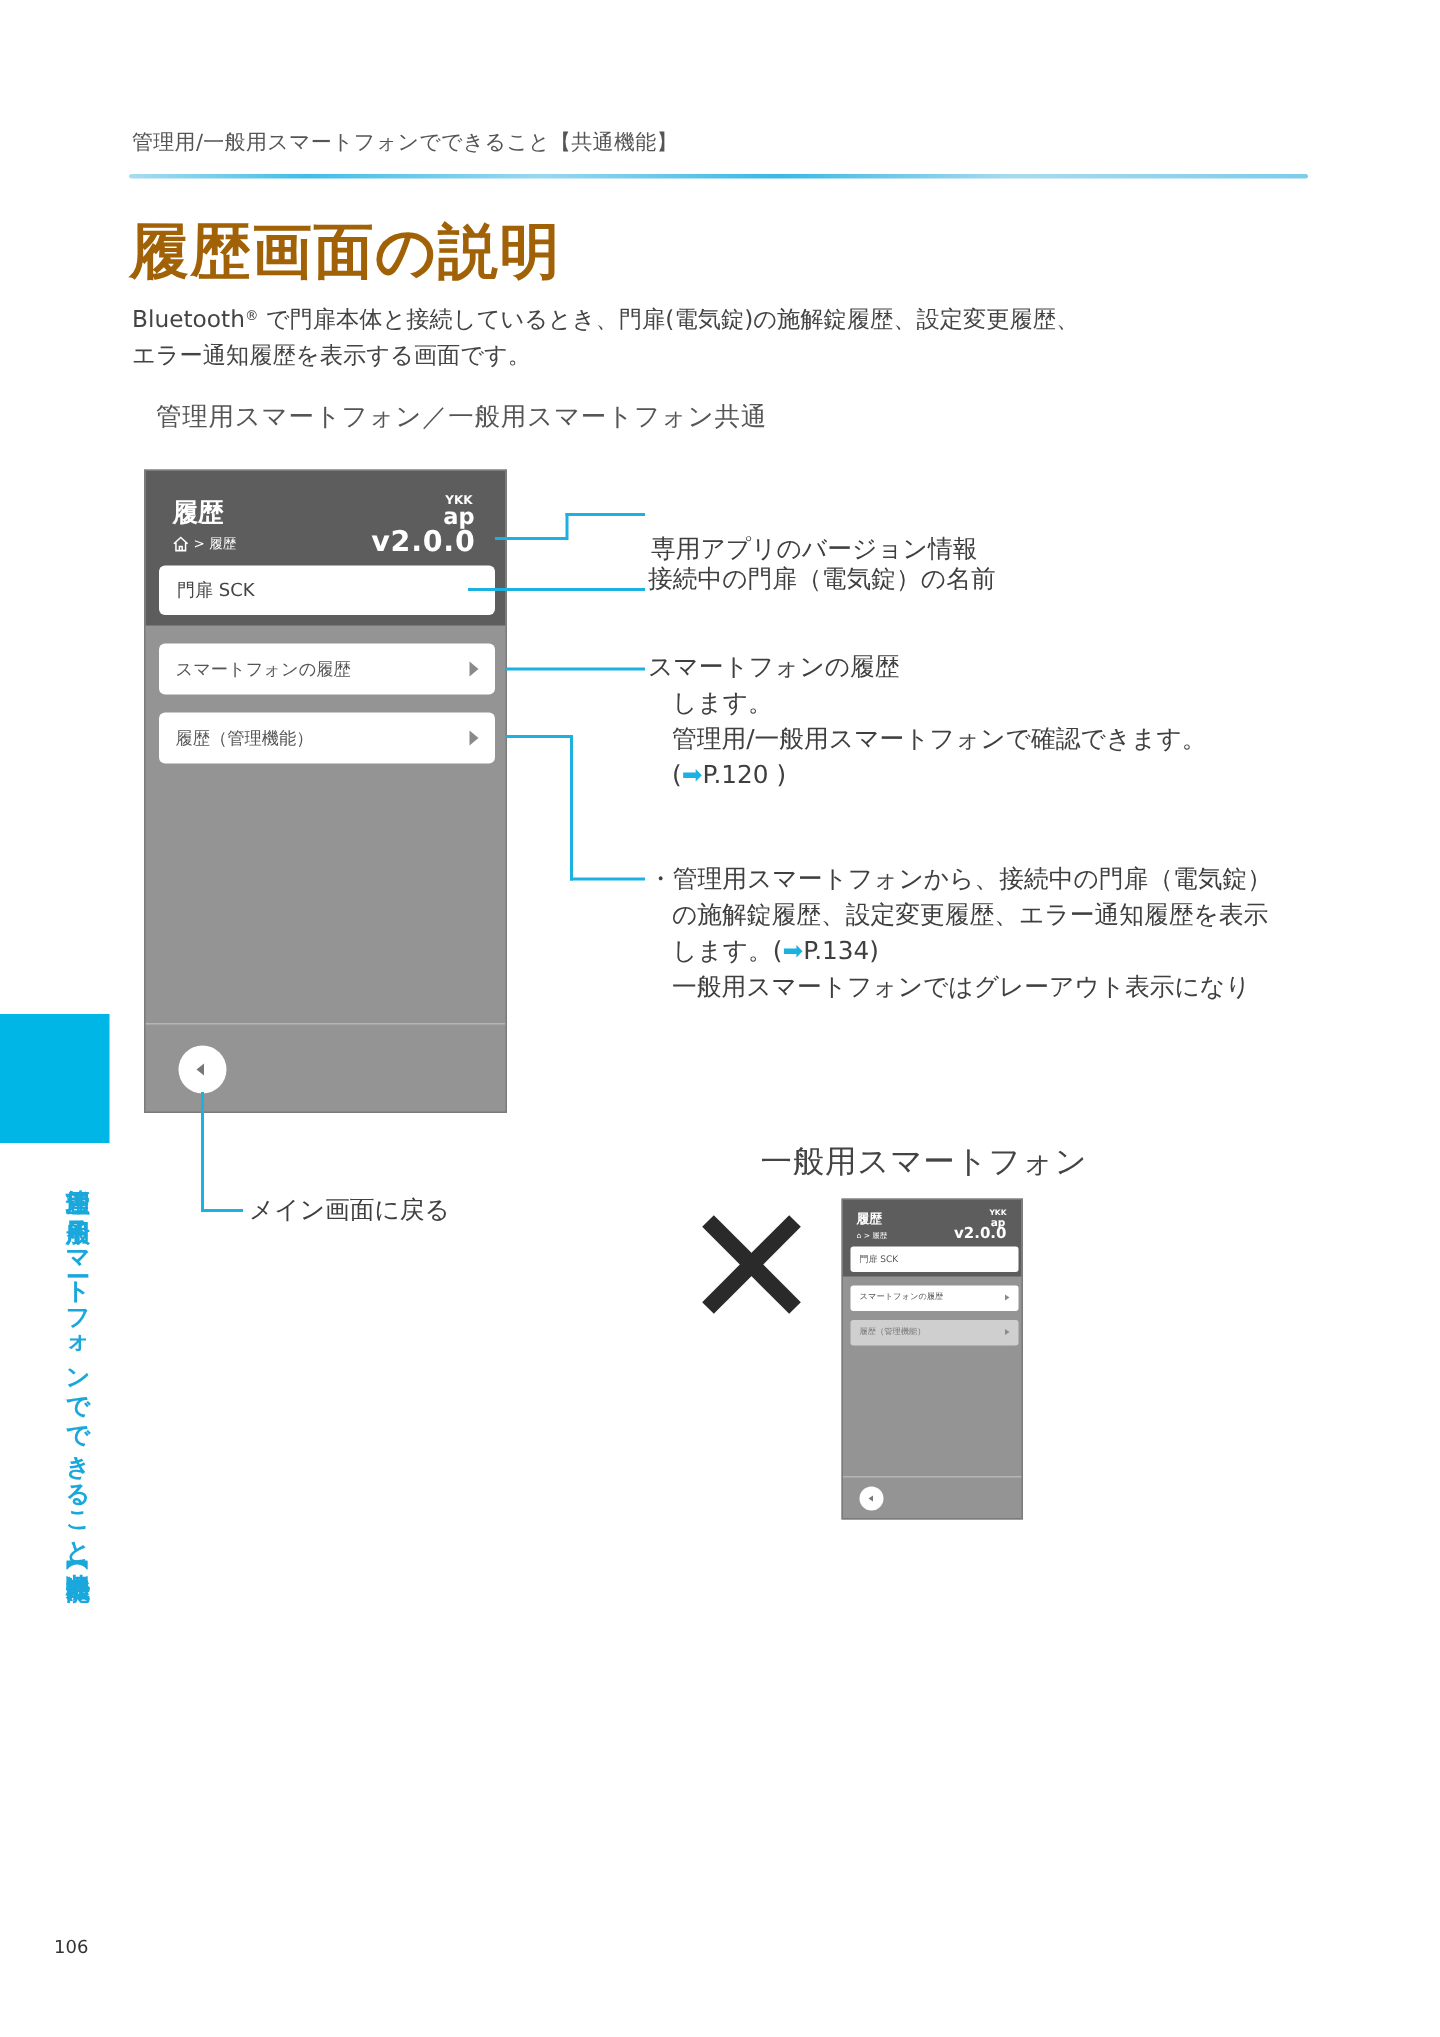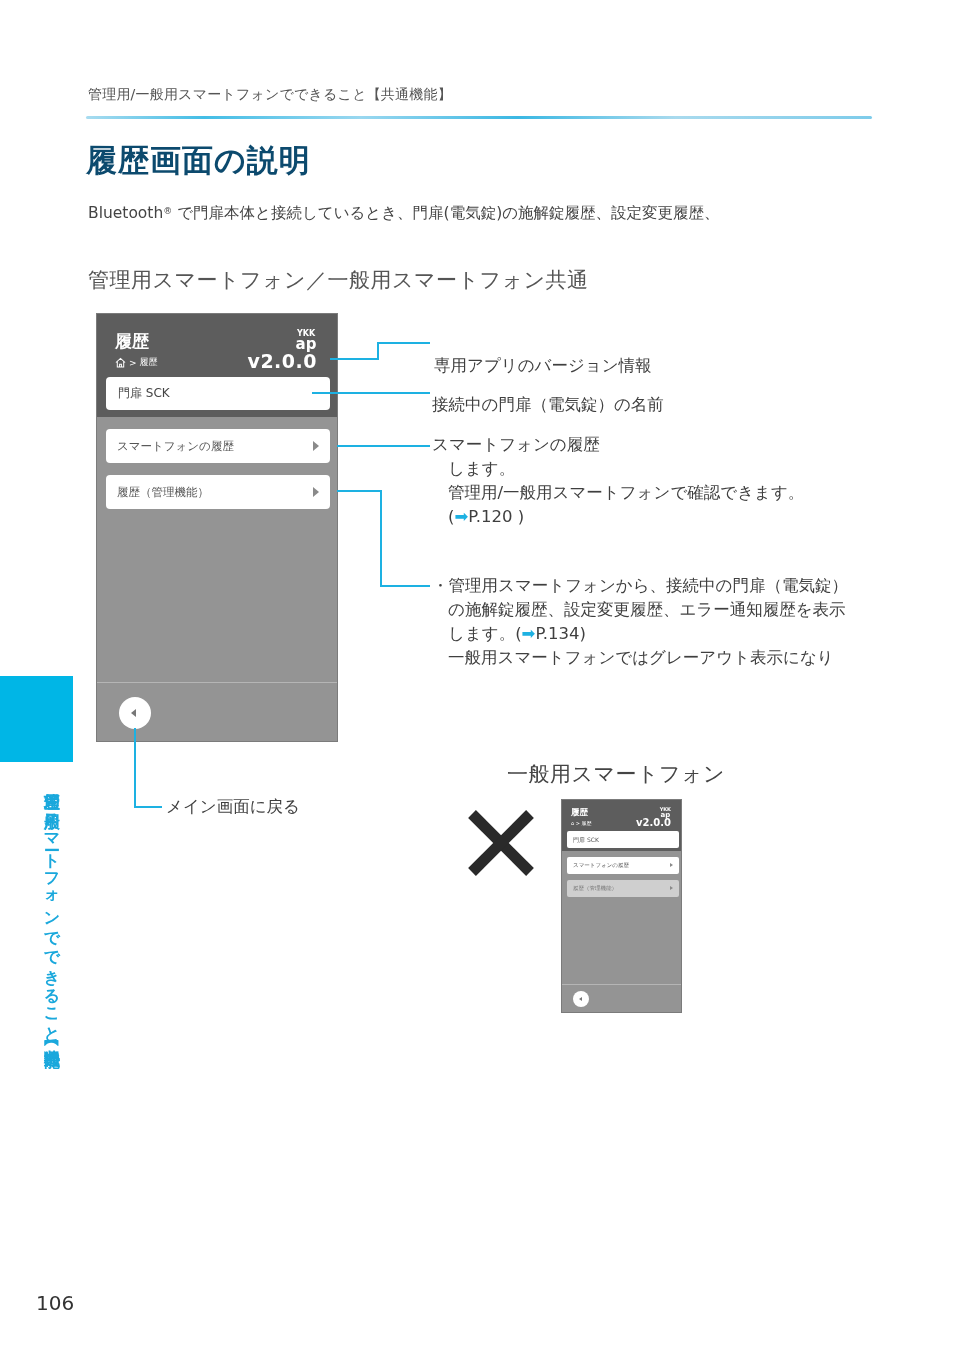--- a/index.html
+++ b/index.html
@@ -6,24 +6,24 @@
   html, body { width:960px; height:1358px; background:#ffffff; overflow:hidden; }
   body { position:relative; font-family:"DejaVu Sans", "Liberation Sans", sans-serif; color:#3c3c3c; }
 
   .abs { position:absolute; }
 
   .header-text { left:88px; top:86px; font-size:14px; color:#555; letter-spacing:0.2px; }
   .header-rule { left:86px; top:116px; width:786px; height:3px;
     background:linear-gradient(90deg,#9fd8ee 0%,#2eb6e3 15%,#8ed3ee 35%,#25b0e0 55%,#9fd6ec 75%,#6fc6e8 100%);
     border-radius:2px; opacity:0.9; }
 
-  .page-title { left:86px; top:140px; font-size:31px; font-weight:bold; color:#0c4a6e; letter-spacing:1px; }
+  .page-title { left:86px; top:140px; font-size:40px; font-weight:bold; color:#a16207; letter-spacing:1px; }
   .intro { left:88px; top:201px; font-size:15.5px; line-height:24px; color:#444; }
   .intro sup { font-size:9px; vertical-align:top; position:relative; top:-2px; }
-  .section-title { left:88px; top:266px; font-size:21px; color:#555; letter-spacing:0.5px; }
+  .section-title { left:104px; top:266px; font-size:17px; color:#555; letter-spacing:0.5px; }
 
   
   .phone { left:96px; top:313px; width:242px; height:429px; background:#949494; border:1px solid #7b7b7b; overflow:hidden; }
   .phone-head { position:absolute; left:0; top:0; width:100%; height:103px; background:#5d5d5d; }
   .ph-title { position:absolute; left:18px; top:16px; font-size:17px; font-weight:bold; color:#fff; }
   .ph-crumb { position:absolute; left:18px; top:42px; font-size:9px; color:#fff; display:flex; align-items:center; gap:3px; }
   .ph-logo { position:absolute; right:20px; top:16px; width:22px; color:#fff; font-size:8px; font-weight:bold; line-height:8px; text-align:center; }
   .ph-logo .big { font-size:15px; line-height:13px; }
   .ph-version { position:absolute; right:20px; top:36px; font-size:19px; font-weight:bold; color:#fff; letter-spacing:0.5px; }
   .ph-door { position:absolute; left:9px; top:63px; width:224px; height:33px; background:#fff; border-radius:4px; font-size:12px; color:#444; padding-left:12px; line-height:33px; }
@@ -54,31 +54,32 @@
   .s-item { position:absolute; left:5px; width:112px; height:17px; border-radius:2px; font-size:5.5px; line-height:17px; padding-left:6px; color:#555; }
   .s-arrow { position:absolute; right:6px; top:6px; border-left:3px solid #8a8a8a; border-top:2.5px solid transparent; border-bottom:2.5px solid transparent; }
   .s-divider { position:absolute; left:0; top:184px; width:100%; height:1px; background:#b5b5b5; }
   .s-back { position:absolute; left:11px; top:191px; width:16px; height:16px; border-radius:50%; background:#fff; }
   .s-back::after { content:""; position:absolute; left:6px; top:6px; border-right:3px solid #777; border-top:2px solid transparent; border-bottom:2px solid transparent; }
 
   
   .side-block { left:0; top:676px; width:73px; height:86px; background:#00b6e6; }
   .side-text { left:36px; top:780px; width:26px; writing-mode:vertical-rl; font-size:16px; font-weight:bold; color:#1aa8dc; letter-spacing:1px; }
 
-  .page-num { left:36px; top:1291px; font-size:20px; color:#333; }
+  .page-num { left:36px; top:1291px; font-size:12px; color:#333; }
 </style>
 </head>
 <body>
 
 <div class="abs header-text">管理用/一般用スマートフォンでできること【共通機能】</div>
 <div class="abs header-rule"></div>
 
 <div class="abs page-title">履歴画面の説明</div>
 <div class="abs intro">
   <div><span>Bluetooth</span><sup>®</sup><span> で門扉本体と接続しているとき、門扉(電気錠)の施解錠履歴、設定変更履歴、</span></div>
+  <div>エラー通知履歴を表示する画面です。</div>
 </div>
 <div class="abs section-title">管理用スマートフォン／一般用スマートフォン共通</div>
 
 <div class="abs phone">
   <div class="phone-head">
     <div class="ph-title">履歴</div>
     <div class="ph-crumb">
       <svg width="11" height="11" viewBox="0 0 12 12">
           <path d="M1 6 L6 1.5 L11 6 M2.5 5 V11 H9.5 V5 M5 11 V8 H7 V11" fill="none" stroke="#fff" stroke-width="1.1"></path>
         </svg>
@@ -113,21 +114,21 @@
 <div class="ln" style="left:337px; top:445px; width:93px; height:2px;"></div>
 
 <div class="ln" style="left:337px; top:490px; width:45px; height:2px;"></div>
 <div class="ln" style="left:380px; top:490px; width:2px; height:97px;"></div>
 <div class="ln" style="left:380px; top:585px; width:50px; height:2px;"></div>
 
 <div class="ln" style="left:134px; top:728px; width:2px; height:80px;"></div>
 <div class="ln" style="left:134px; top:806px; width:28px; height:2px;"></div>
 
 <div class="callout" style="left:434px; top:330px;margin-top:24px;">専用アプリのバージョン情報</div>
-<div class="callout" style="left:432px; top:394px;font-family:Liberation Mono, monospace;">接続中の門扉（電気錠）の名前</div>
+<div class="callout" style="left:432px; top:374px;">接続中の門扉（電気錠）の名前</div>
 
 <div class="callout" style="left:432px; top:433px;">
   <span class="bullet">スマートフォンの履歴</span>
   <span class="sub">します。</span>
   <span class="sub">管理用/一般用スマートフォンで確認できます。</span>
   <span class="sub"><span>(</span><span class="arrow-glyph">➡</span><span>P.120 )</span></span>
 </div>
 
 <div class="callout" style="left:432px; top:574px;">
   <span class="bullet">・管理用スマートフォンから、接続中の門扉（電気錠）</span>

